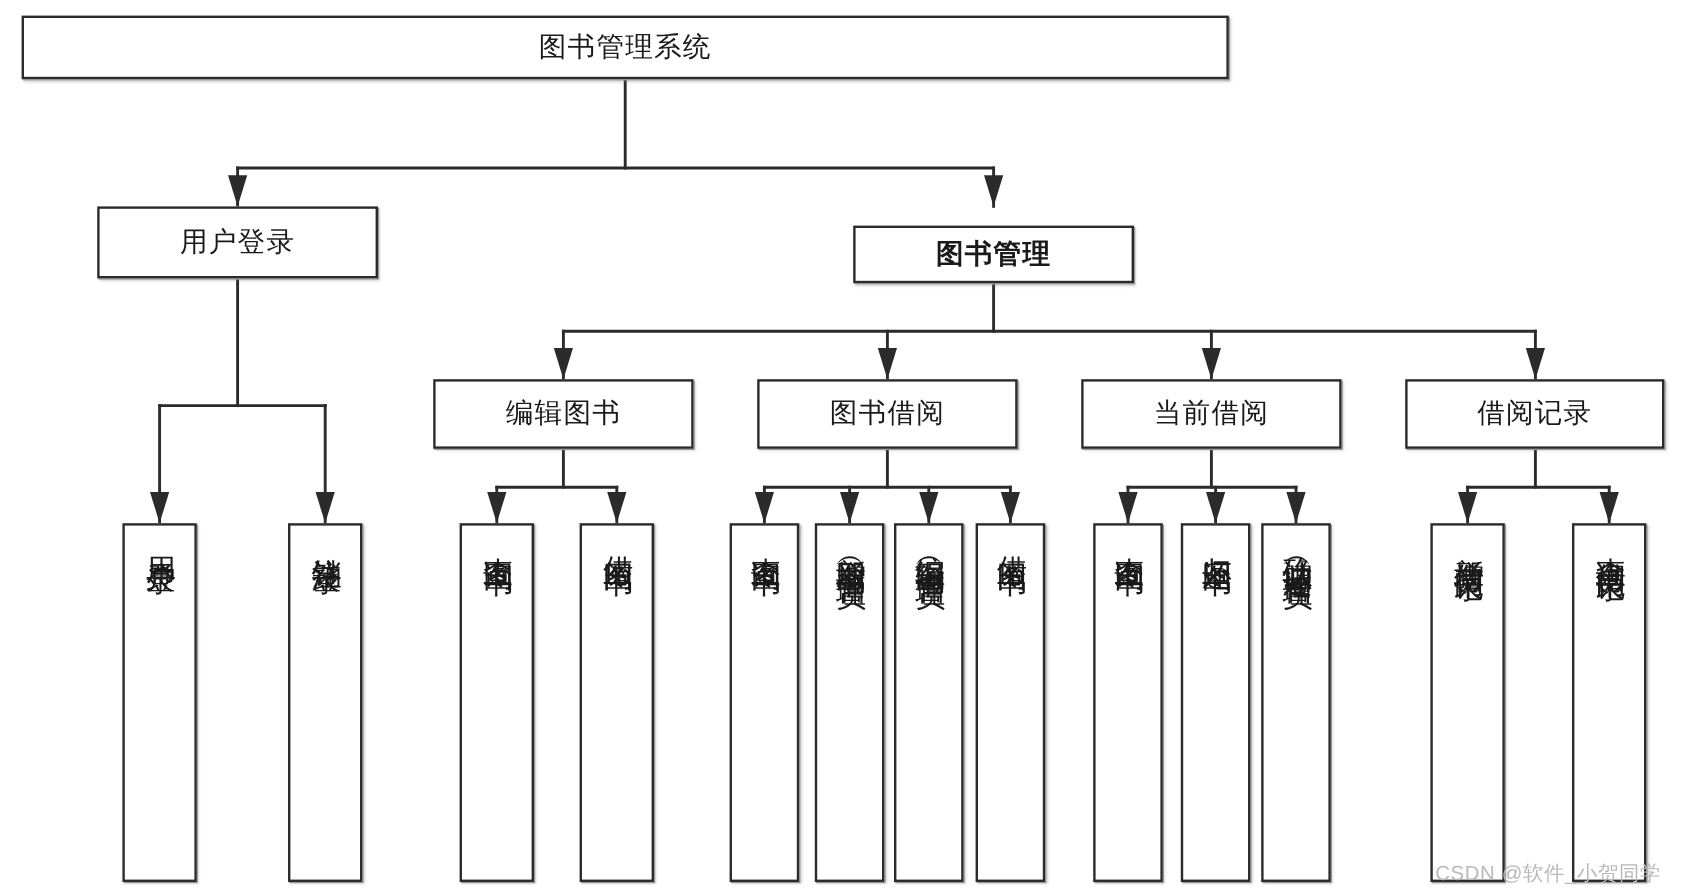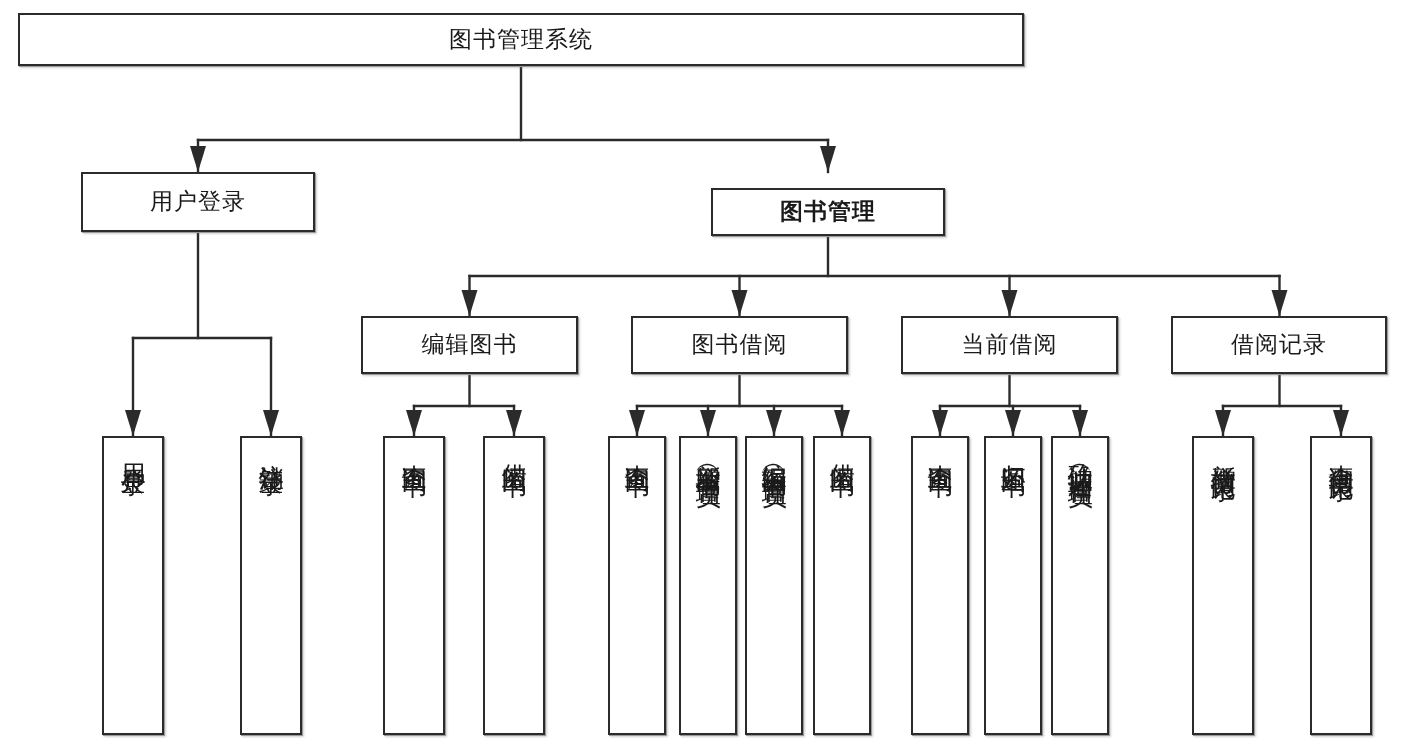--- a/index.html
+++ b/index.html
@@ -189,14 +189,15 @@
         <span class="label">确认归还（管理员）</span>
       </div>
       <div class="node vert" style="left: 1192px; top: 436px; width: 62px; height: 299px;">
         <span class="label">新增借阅记录</span>
       </div>
       <div class="node vert" style="left: 1310px; top: 436px; width: 62px; height: 299px;">
         <span class="label">查询借阅记录</span>
       </div>
     </div>
 
+  <div class="watermark" style="left: 1196px; top: 716px;">CSDN @软件_小贺同学</div>
 
 </div>
 
 </body></html>

